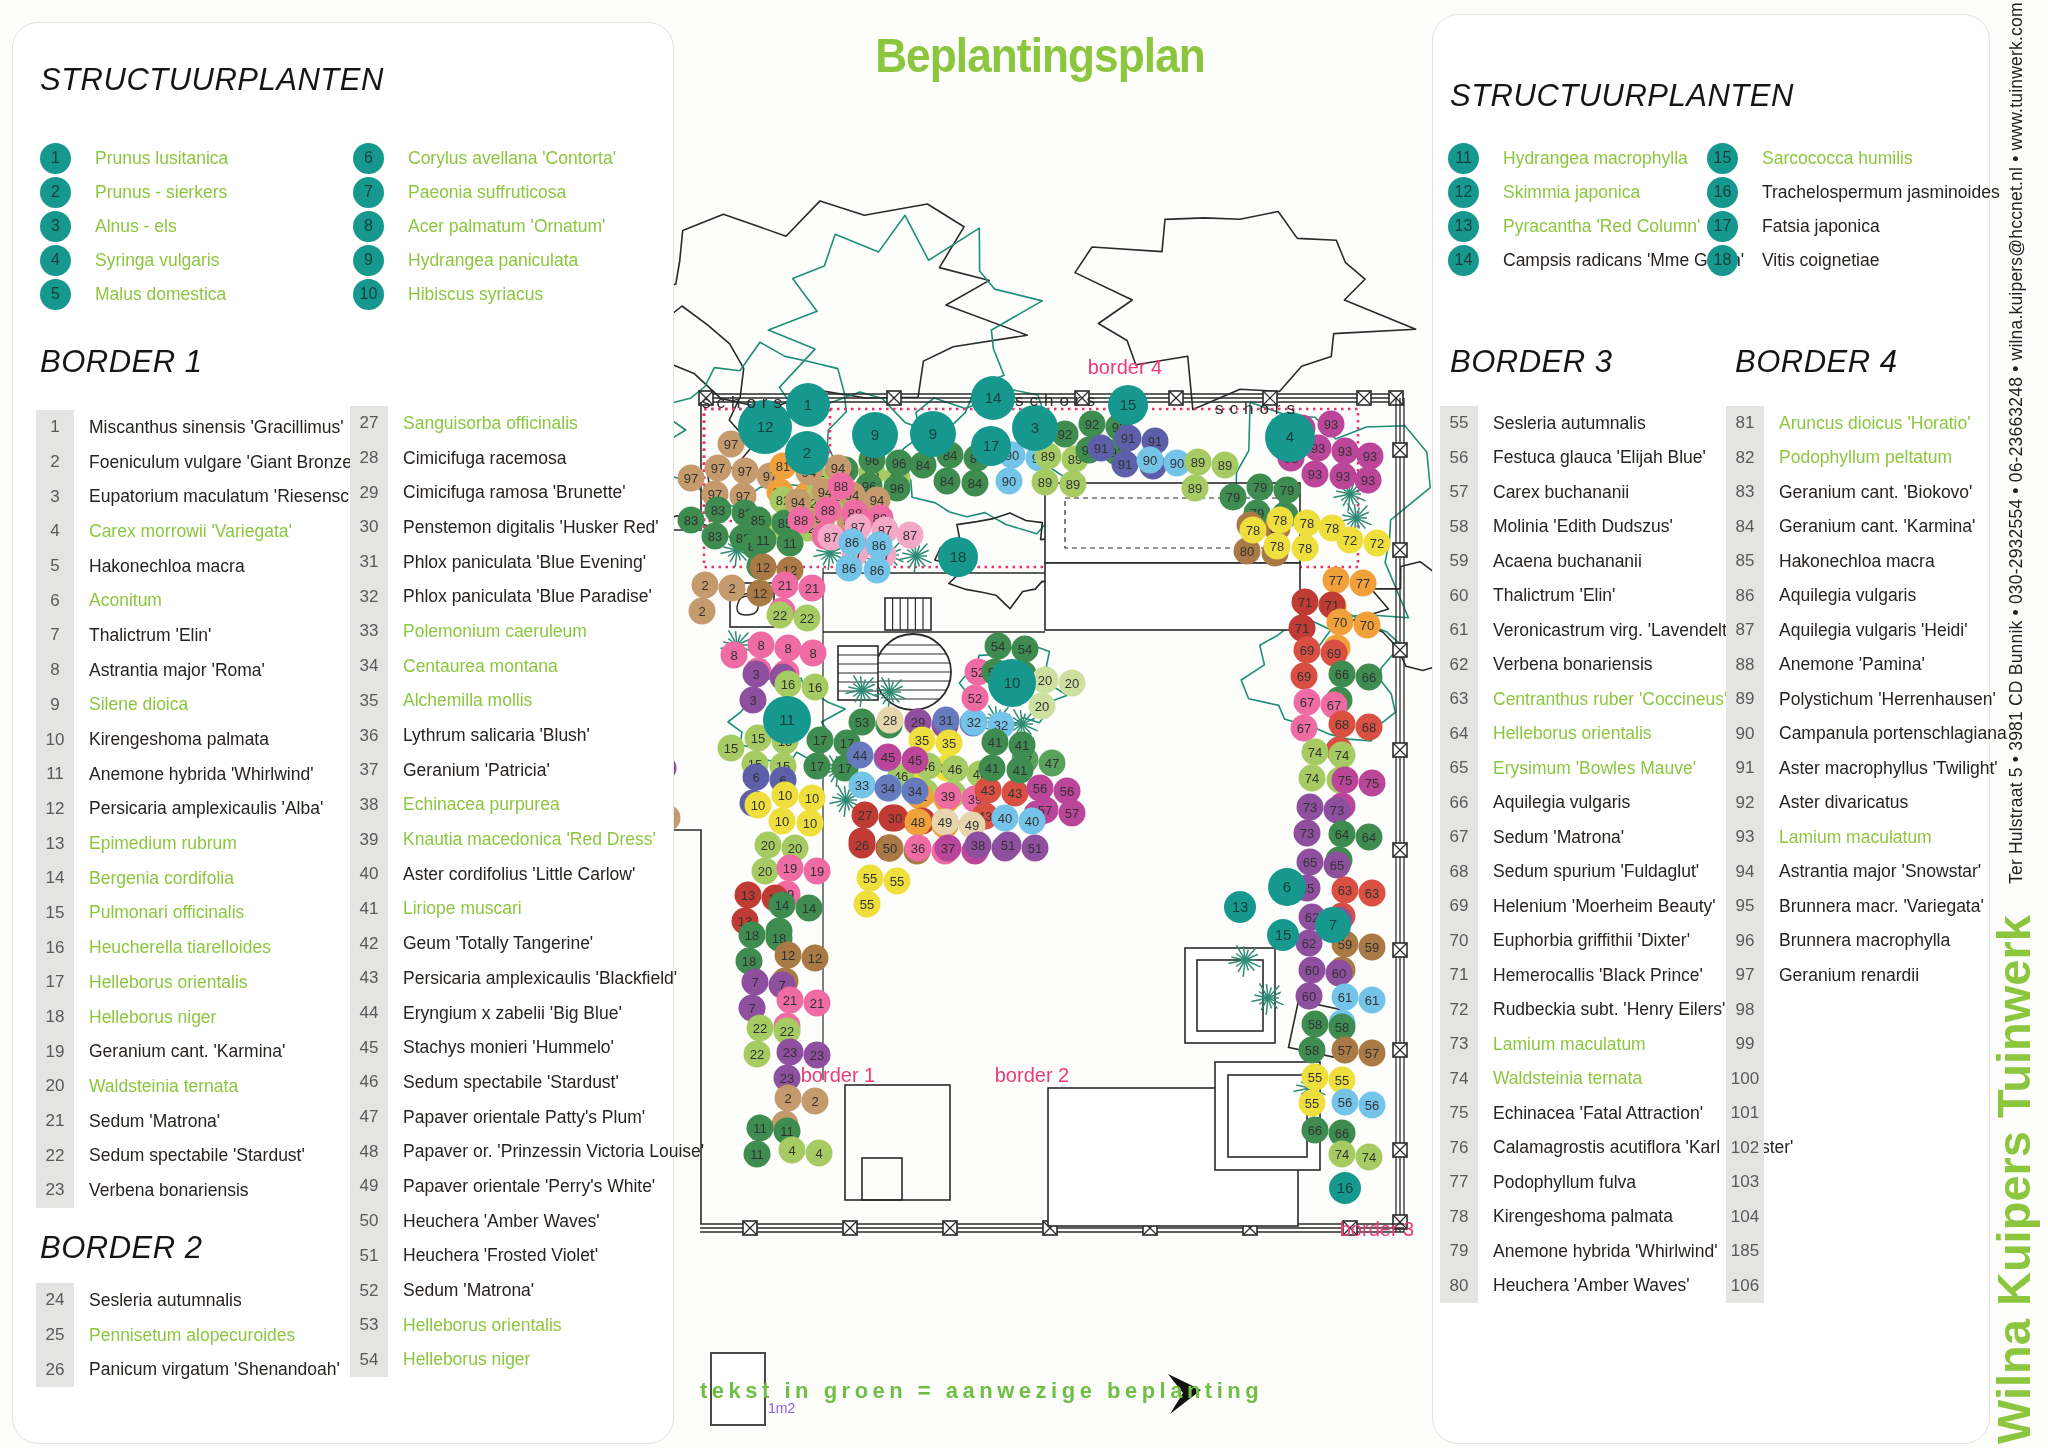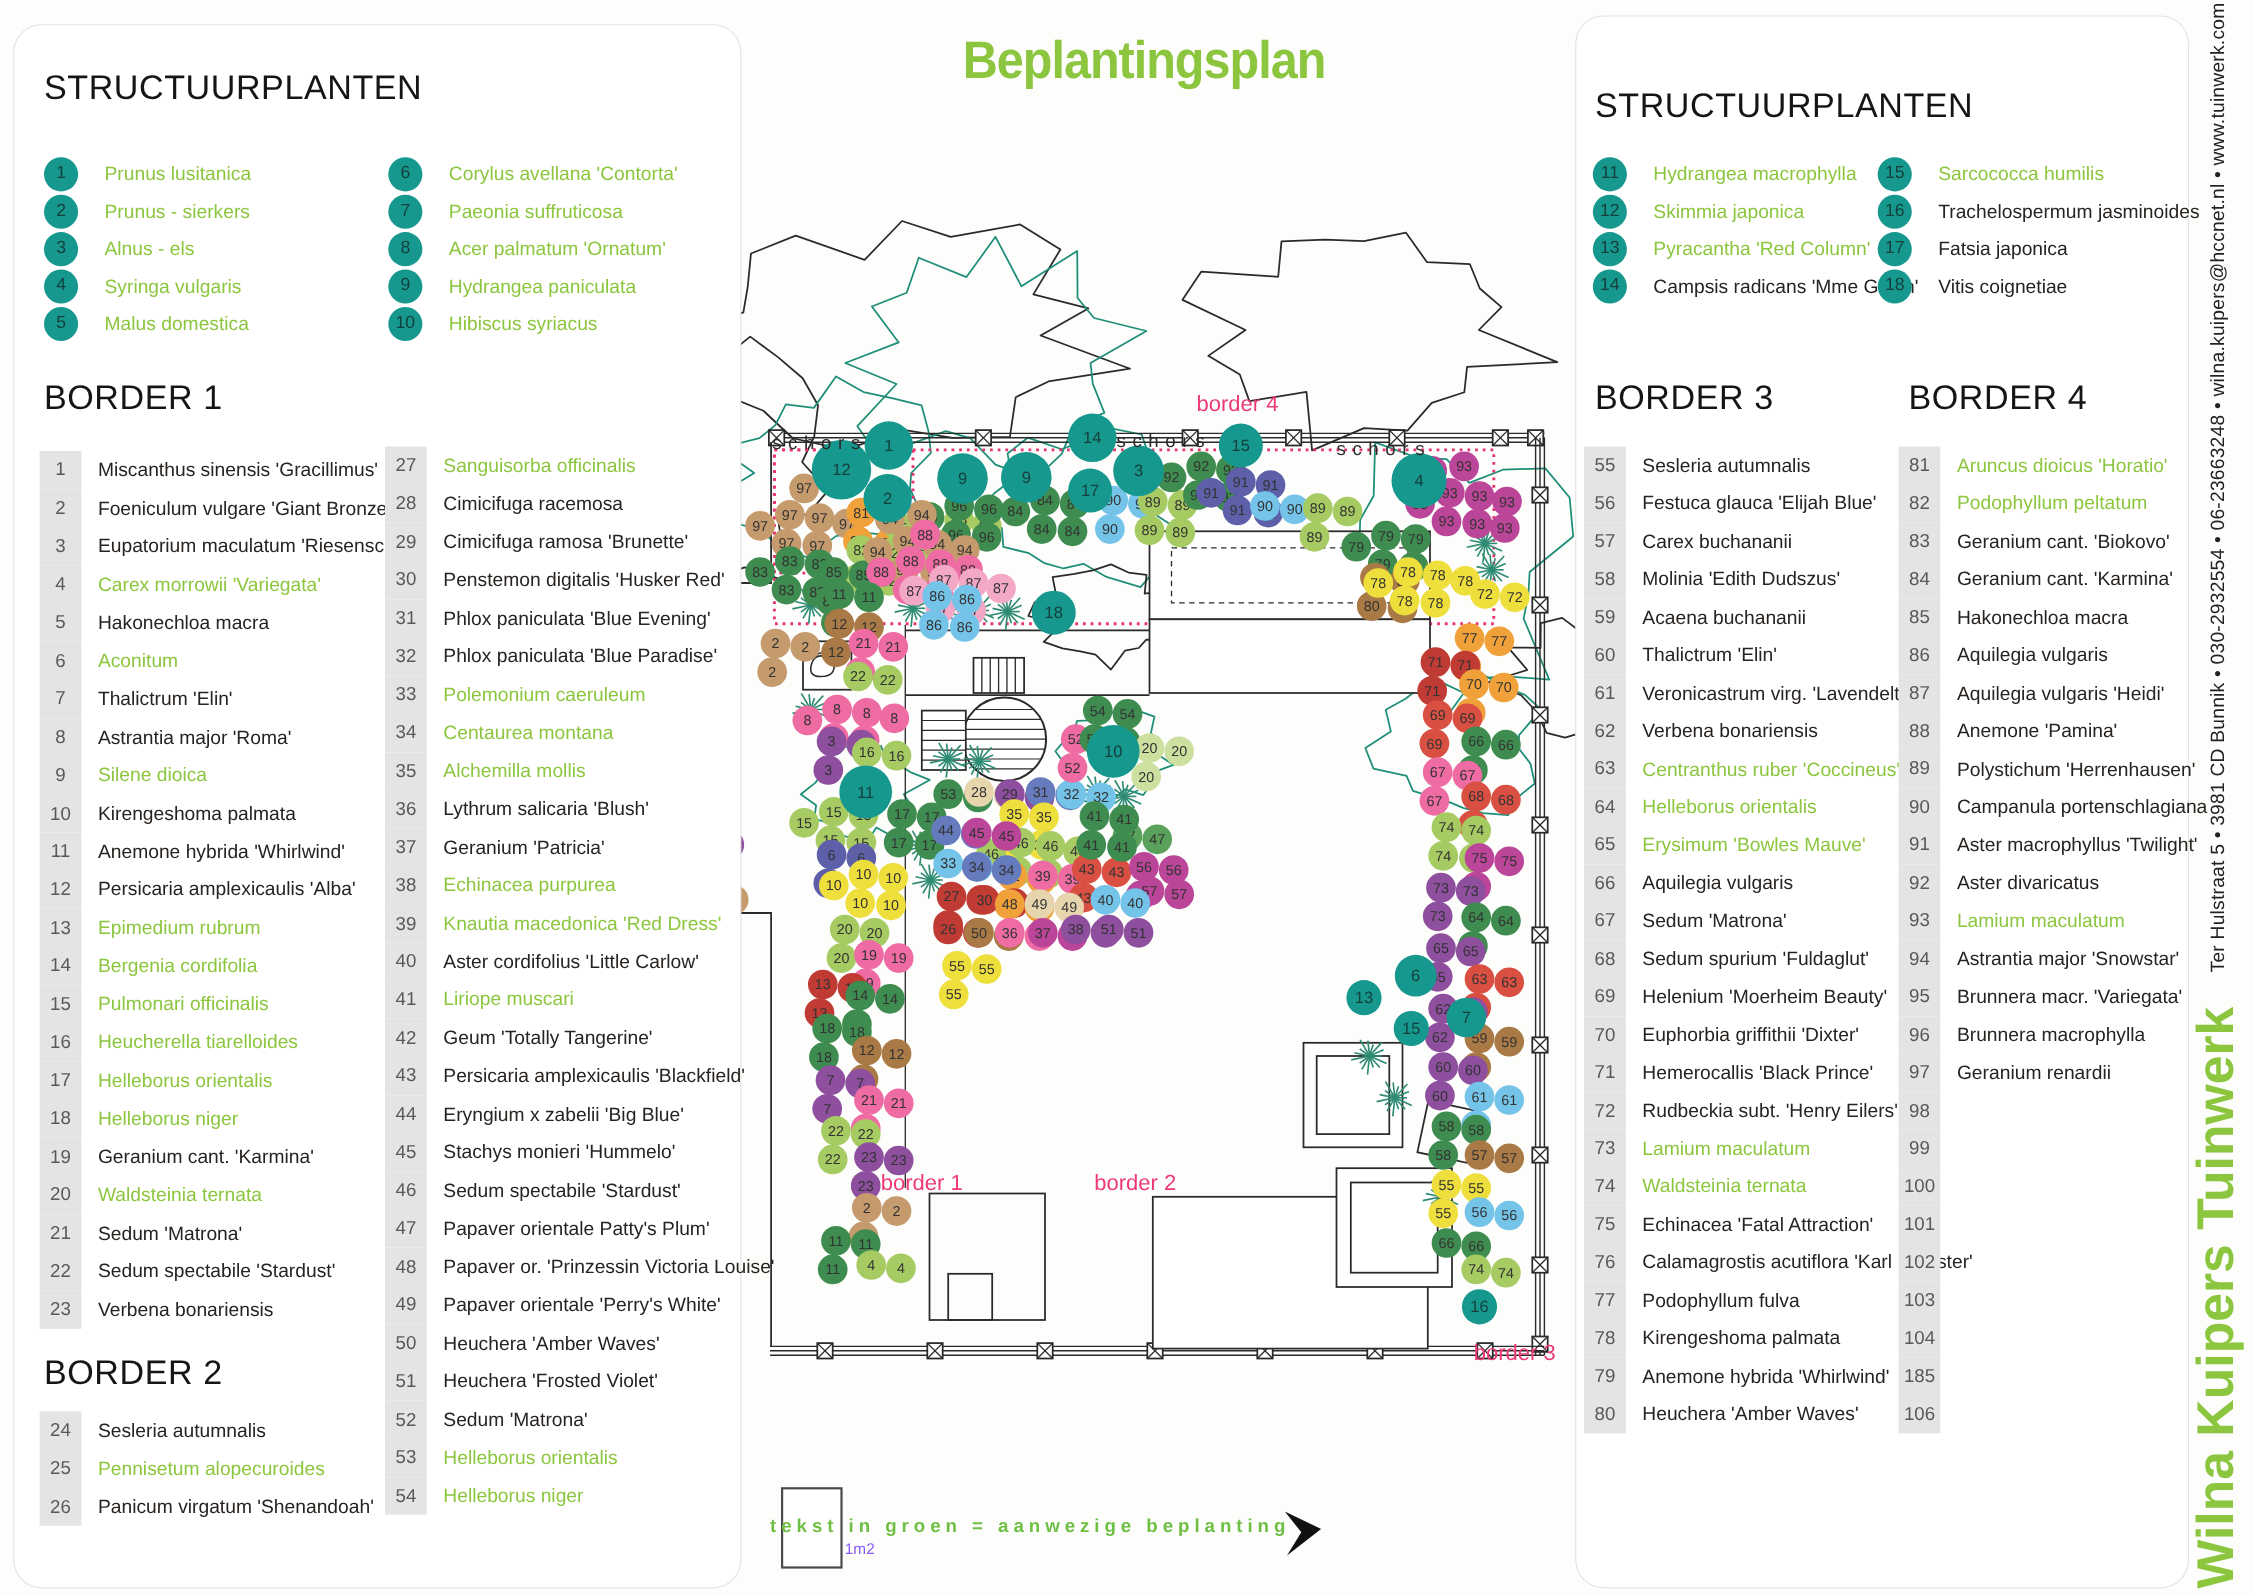--- a/index.html
+++ b/index.html
@@ -1,39 +1,39 @@
 <!DOCTYPE html>
 <html><head>
 <meta charset="utf-8">
 <style>
   html,body{margin:0;padding:0;background:#f4f4f2;font-family:"Liberation Sans",sans-serif;}
   .page{position:relative;width:2048px;height:1448px;background:#fdfdfc;overflow:hidden;}
   .card{position:absolute;background:#fff;border:1px solid #e2e2e0;border-radius:26px;}
   #left-card{left:12px;top:22px;width:660px;height:1420px;}
   #right-card{left:1432px;top:14px;width:556px;height:1428px;}
-  .heading{position:absolute;font-size:31px;color:#171514;letter-spacing:.5px;white-space:nowrap;}
+  .heading{position:absolute;font-size:31px;color:#171514;letter-spacing:.5px;white-space:nowrap;font-style:italic;}
   .title{position:absolute;left:660px;top:28px;width:760px;text-align:center;
          font-size:48px;font-weight:bold;color:#8cc63e;letter-spacing:-1px;transform:scaleX(.92);white-space:nowrap;}
   .list{position:absolute;}
   .row{display:flex;align-items:center;height:var(--rh,34.7px);}
   .chip{width:38px;height:100%;background:#e4e4e3;color:#595959;display:flex;align-items:center;justify-content:center;
         font-size:17px;flex:0 0 38px;}
   .lbl{font-size:17.5px;color:#272320;margin-left:15px;white-space:nowrap;}
   .lbl.g{color:#8cc63e;}
   .srow{display:flex;align-items:center;height:34px;}
   .scirc{width:31px;height:31px;border-radius:50%;background:#17988e;color:#143f3b;display:flex;align-items:center;
          justify-content:center;font-size:16px;flex:0 0 31px;}
   .slbl{font-size:17.5px;margin-left:24px;white-space:nowrap;color:#272320;}
   .slbl.g{color:#8cc63e;}
   svg{position:absolute;left:0;top:0;}
   .plan-label{font-size:20px;fill:#ed3a77;font-family:"Liberation Sans",sans-serif;}
   .schors{font-size:17px;fill:#2b2b2b;letter-spacing:6px;font-family:"Liberation Sans",sans-serif;}
   .legend-square{position:absolute;left:710px;top:1352px;width:52px;height:70px;border:2px solid #4a4a4a;background:#fff;}
   .legend-1m2{position:absolute;left:768px;top:1400px;font-size:14px;color:#8b5cf6;}
-  .legend-note{position:absolute;left:700px;top:1378px;width:560px;text-align:left;font-size:17px;font-weight:bold;
+  .legend-note{position:absolute;left:700px;top:1378px;width:560px;text-align:left;font-size:22px;font-weight:bold;
                color:#6ebf44;letter-spacing:4.5px;white-space:nowrap;}
   .vert{position:absolute;writing-mode:vertical-rl;transform:rotate(180deg);white-space:nowrap;}
   #brand{left:1986px;top:884px;height:560px;width:58px;font-size:47px;font-weight:bold;color:#8cc63e;}
   #contact{left:2006px;top:8px;height:876px;width:28px;font-size:17.5px;color:#222;letter-spacing:.2px;}
 </style>
 </head>
 <body>
 
 <div class="page">
 

